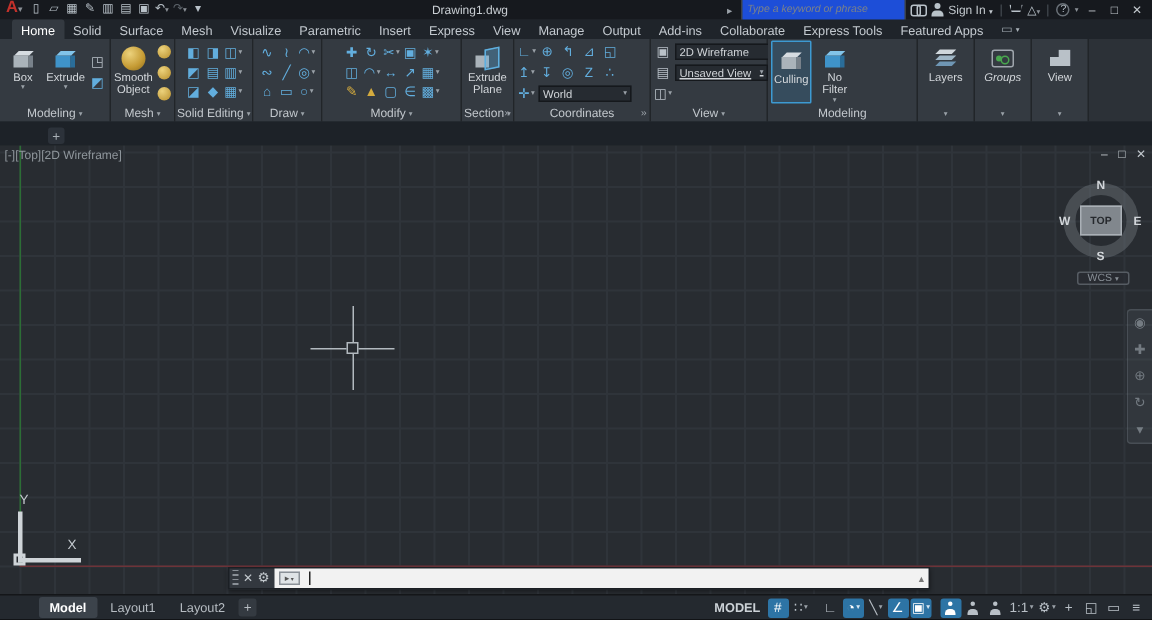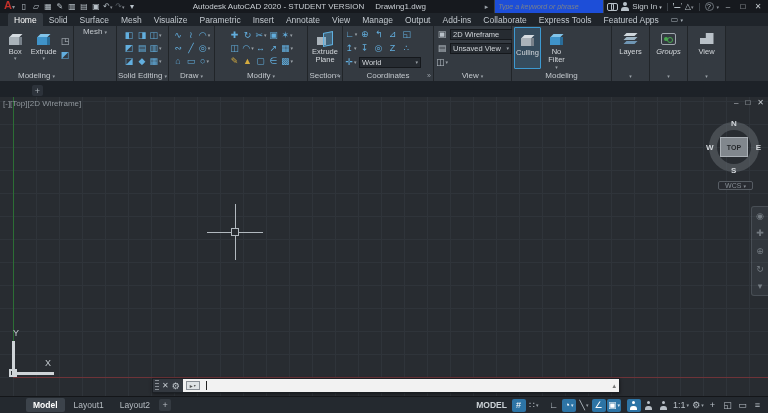--- a/index.html
+++ b/index.html
@@ -200,21 +200,20 @@
         <span class="qa"><span>▦</span><span class="dd"></span></span>
         <span class="qa"><span>✎</span><span class="dd"></span></span>
         <span class="qa"><span>▥</span><span class="dd"></span></span>
         <span class="qa"><span>▤</span><span class="dd"></span></span>
         <span class="qa"><span>▣</span><span class="dd"></span></span>
         <span class="qa"><span>↶</span><span class="dd">▾</span></span>
         <span class="qa dim"><span>↷</span><span class="dd">▾</span></span>
         <span class="qa"><span>▾</span><span class="dd"></span></span>
       </span>
     <span class="tspacer"></span>
-    <span class="ttext">Autodesk AutoCAD 2020 - STUDENT VERSION</span>
     <span class="tdoc">Drawing1.dwg</span>
     <span class="tspacer"></span>
     <span class="keytip">▸</span>
     <input class="searchbox" placeholder="Type a keyword or phrase" style="">
     <span class="i-binoc"></span>
     <span class="i-person"></span>
     <span class="signin"><span>Sign In</span> <span class="dd" style="font-size:5px;">▾</span></span>
     <span class="tsep"></span>
     <span class="i-cart"></span>
     <span class="tri"><span>△</span><span class="dd" style="font-size:5px;color:#8a9096;">▾</span></span>
@@ -229,21 +228,21 @@
   <div class="ribbontabs">
     <span style="display:flex;">
 
     <span class="rtab active">Home</span>
         <span class="rtab">Solid</span>
         <span class="rtab">Surface</span>
         <span class="rtab">Mesh</span>
         <span class="rtab">Visualize</span>
         <span class="rtab">Parametric</span>
         <span class="rtab">Insert</span>
-        <span class="rtab">Annotate</span>
+        <span class="rtab">Express</span>
         <span class="rtab">View</span>
         <span class="rtab">Manage</span>
         <span class="rtab">Output</span>
         <span class="rtab">Add-ins</span>
         <span class="rtab">Collaborate</span>
         <span class="rtab">Express Tools</span>
         <span class="rtab">Featured Apps</span>
       </span>
     <span class="rtabtoggle">
         <span>▭</span>
@@ -283,20 +282,40 @@
             </span>
           </div>
       </div>
       <div class="plabel">
           <span>Modeling</span>
           <span class="dd">▾</span>
         </div>
     </div>
 
     <div class="panel" style="width:43px;">
+      <div class="pcontent">
+        <div class="bigbtn" style="width:26px;">
+          <span class="bicon">
+              <span class="sphere"></span>
+            </span>
+          <span class="blabel">Smooth Object</span>
+        </div>
+        <div class="smallcol">
+
+        <span class="tool">
+              <span class="golddot"></span>
+            </span>
+            <span class="tool">
+              <span class="golddot"></span>
+            </span>
+            <span class="tool">
+              <span class="golddot"></span>
+            </span>
+          </div>
+      </div>
       <div class="plabel">
           <span>Mesh</span>
           <span class="dd">▾</span>
         </div>
     </div>
 
     <div class="panel" style="width:52px;">
       <div class="pcontent" style="justify-content:center;">
         <div class="tgrid cols3">
 
@@ -556,21 +575,21 @@
               </span>
             <span class="rselect" style="width:74px;">
                 <span>2D Wireframe</span>
                 <span class="dd">▾</span>
               </span>
           </div>
           <div class="rrow">
             <span class="tool gray">
                 <span>▤</span>
               </span>
-            <span class="rselect" style="width:62px;">
+            <span class="rselect" style="width:62px;text-decoration:underline;">
                 <span>Unsaved View</span>
                 <span class="dd">▾</span>
               </span>
           </div>
           <div class="rrow">
             <span class="tool gray">
                 <span>◫</span>
                 <span class="dd">▾</span>
               </span>
           </div>

